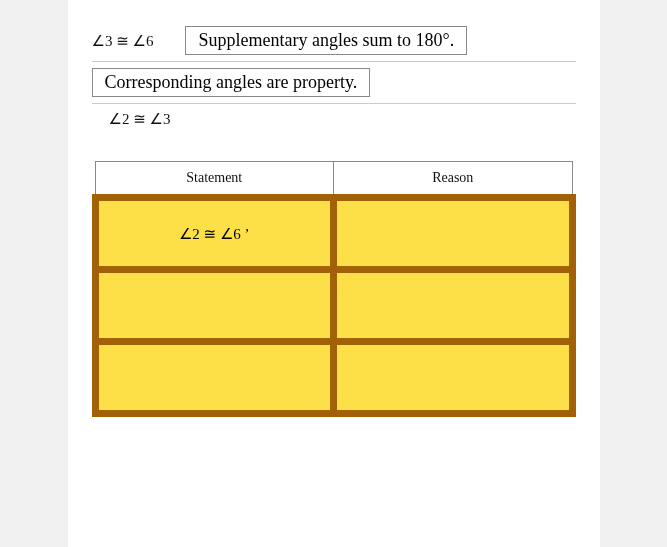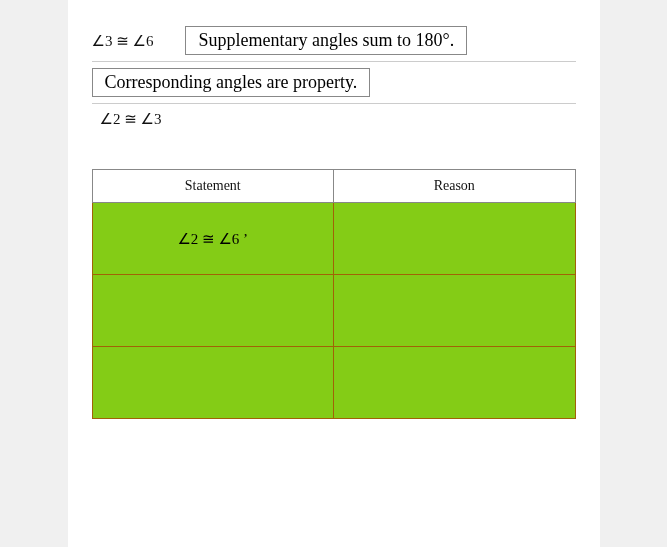--- a/index.html
+++ b/index.html
@@ -36,48 +36,48 @@
     }
 
     .math {
       font-style: italic;
     }
 
     
     .proof-table-container {
       display: flex;
       justify-content: center;
-      margin-top: 16px;
+      margin-top: 8px;
     }
 
     .proof-table {
       border-collapse: collapse;
       width: 520px;
       border: 1px solid #888;
     }
 
     .proof-table th {
       border: 1px solid #888;
       padding: 8px 20px;
       font-weight: normal;
       font-size: 14px;
       text-align: center;
       background: #fff;
       color: #111;
     }
 
     .proof-table td {
-      border: 1px solid #a16207;
+      border: 7px solid #a16207;
       padding: 0;
       height: 72px;
       width: 50%;
       vertical-align: middle;
       text-align: center;
       font-size: 15px;
-      background: #84cc16;
+      background: #fde047;
     }
 
     .angle-sym {
       font-style: normal;
     }
 
     .top-steps {
       margin-bottom: 8px;
     }
 
@@ -112,21 +112,21 @@
         <span class="angle-sym">∠3 ≅ ∠6</span>
       </span>
       <span class="boxed">Supplementary angles sum to 180°.</span>
     </div>
 
     <div class="row2">
       <span class="boxed">Corresponding angles are property.</span>
     </div>
 
     <div class="row3">
-      <span class="step-statement" style="margin-left:8px;">
+      <span class="step-statement" style="margin-left:17px;">
         ∠2 ≅ ∠3
       </span>
     </div>
 
   </div>
 
   <div class="proof-table-container">
     <table class="proof-table">
       <thead>
         <tr>

